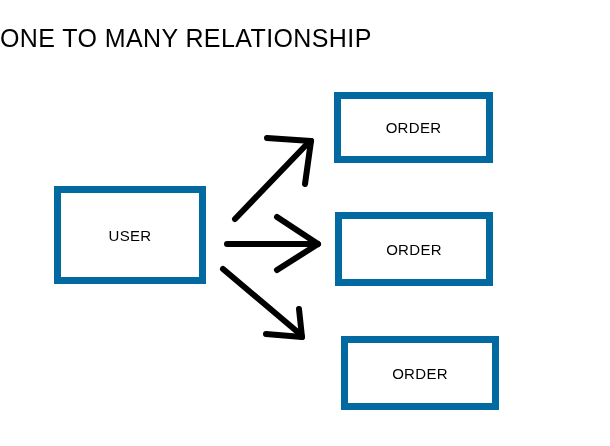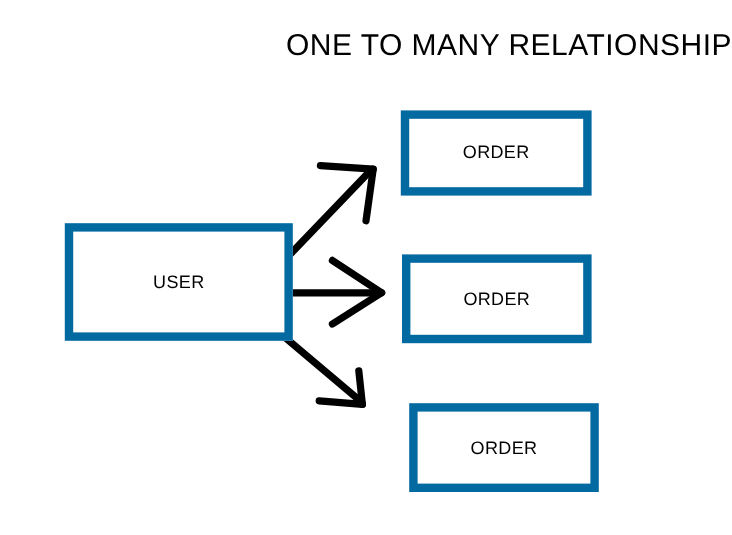--- a/index.html
+++ b/index.html
@@ -17,21 +17,21 @@
     position: relative;
     width: 610px;
     height: 446px;
     background: #ffffff;
   }
   #diagram-title {
     position: absolute;
     left: 0;
     top: 24px;
     width: 610px;
-    text-align: right;
+    text-align: left;
     font-size: 25px;
     font-weight: 400;
     letter-spacing: 0.4px;
     color: #000000;
     white-space: nowrap;
   }
   .entity-box {
     position: absolute;
     box-sizing: border-box;
     background: #ffffff;
@@ -43,21 +43,21 @@
   .entity-label {
     font-size: 15px;
     font-weight: 400;
     color: #000000;
     letter-spacing: 0.3px;
     line-height: 1;
   }
   #user-box {
     left: 54px;
     top: 186px;
-    width: 190px;
+    width: 152px;
     height: 98px;
   }
   #order-box-1 {
     left: 334px;
     top: 92px;
     width: 159px;
     height: 71px;
   }
   #order-box-2 {
     left: 335px;

